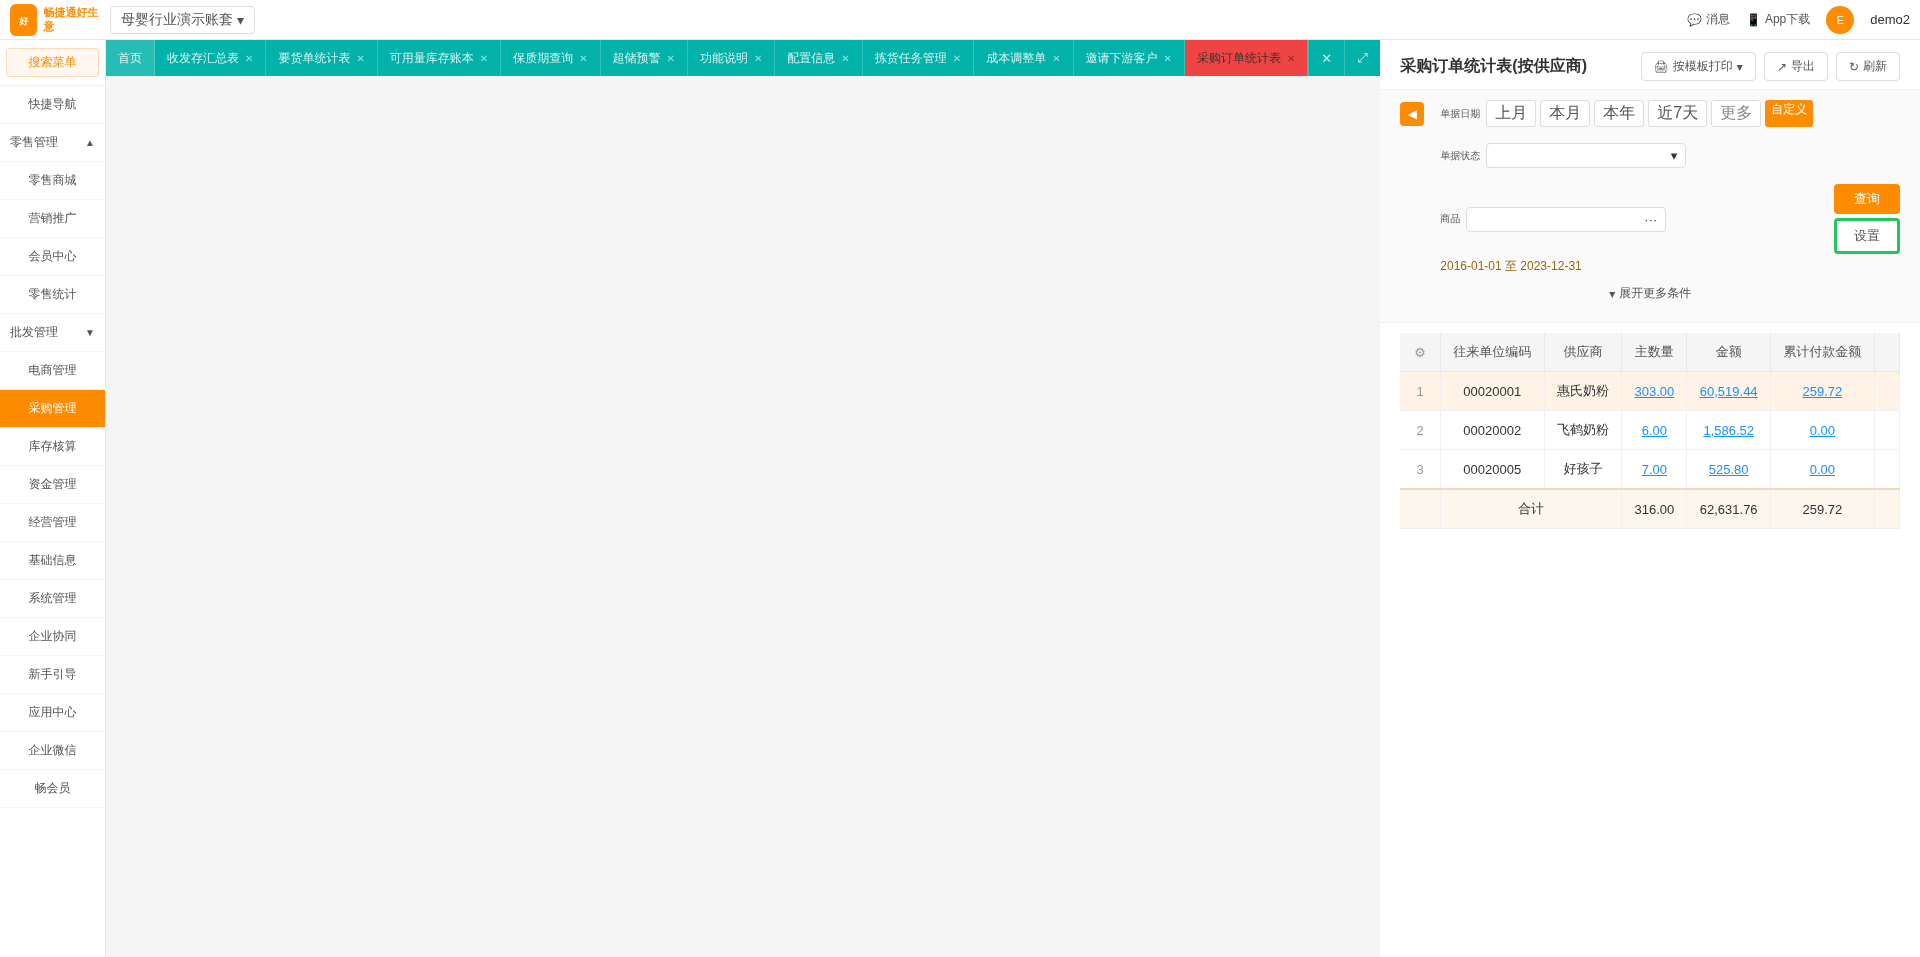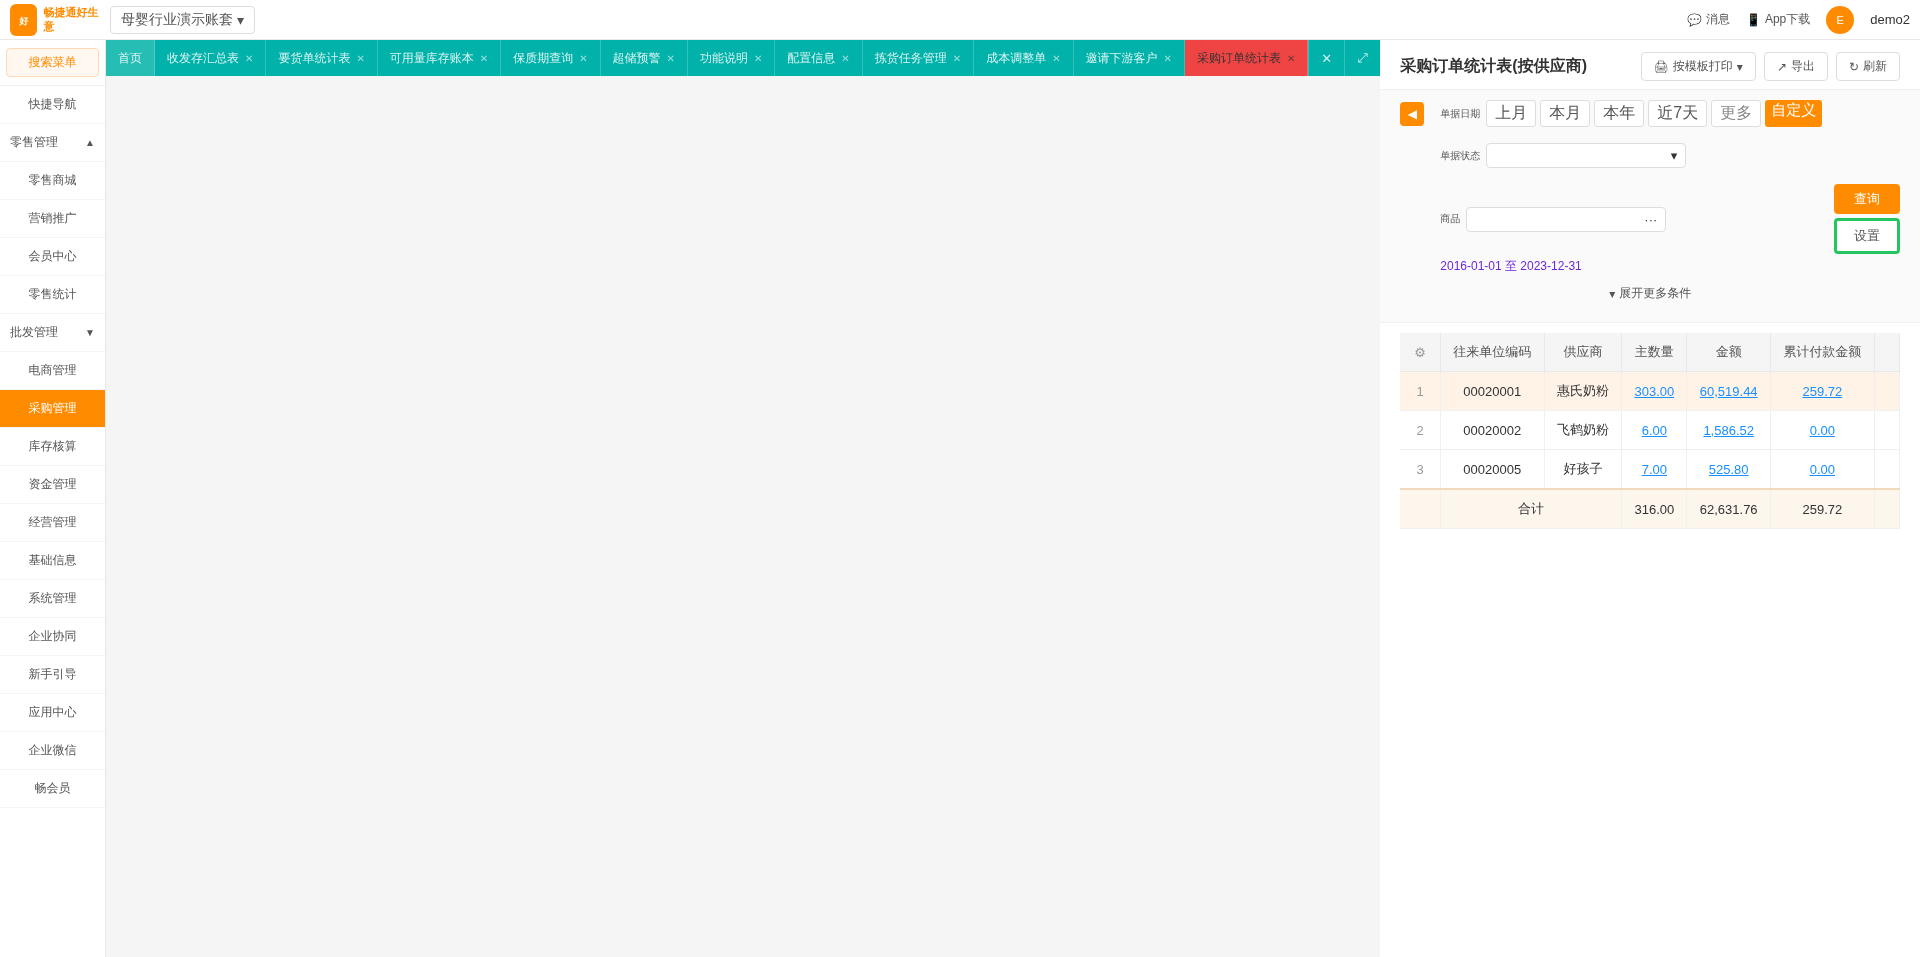--- a/index.html
+++ b/index.html
@@ -50,22 +50,22 @@
     .btn-settings { padding: 6px 14px; background: #fff; color: #555; border: 3px solid #22c55e; border-radius: 4px; font-size: 13px; cursor: pointer; }
 
     
     .filter-area { padding: 10px 20px; background: #fafafa; border-bottom: 1px solid #f0f0f0; }
     .filter-row { display: flex; align-items: center; gap: 16px; flex-wrap: wrap; }
     .filter-item { display: flex; align-items: center; gap: 6px; }
     .filter-label { font-size: 10px; color: #555; white-space: nowrap; }
     .date-shortcuts { display: flex; gap: 4px; }
     .date-shortcut { padding: 2px 8px; font-size: 16px; border: 1px solid #ddd; border-radius: 3px; cursor: pointer; color: #555; background: #fff; }
     .date-shortcut.more { color: #888; }
-    .date-custom-badge { background: #ff8c00; color: white; padding: 1px 6px; border-radius: 3px; font-size: 15px; }
-    .date-range { font-size: 12px; color: #6d28d9; margin-top: 4px; }
+    .date-custom-badge { background: #ff8c00; color: white; padding: 1px 6px; border-radius: 3px; font-size: 12px; }
+    .date-range { font-size: 12px; color: #a16207; margin-top: 4px; }
     .filter-select { display: flex; align-items: center; border: 1px solid #ddd; border-radius: 4px; padding: 4px 8px; background: #fff; gap: 4px; min-width: 200px; cursor: pointer; }
     .filter-select-text { font-size: 12px; color: #999; flex: 1; }
     .filter-input { display: flex; align-items: center; border: 1px solid #ddd; border-radius: 4px; padding: 4px 8px; background: #fff; gap: 4px; min-width: 200px; }
     .filter-input input { border: none; outline: none; font-size: 12px; flex: 1; width: 100%; }
     .more-filters { display: flex; align-items: center; justify-content: center; padding: 6px; cursor: pointer; color: #555; font-size: 12px; gap: 4px; }
 
     
     .table-container { padding: 0 20px 20px; overflow: auto; }
     .data-table { width: 100%; border-collapse: collapse; margin-top: 10px; }
     .data-table th { background: #f5f5f5; padding: 10px 12px; font-size: 13px; font-weight: 500; color: #555; border-bottom: 1px solid #e8e8e8; border-right: 1px solid #e8e8e8; text-align: center; }

